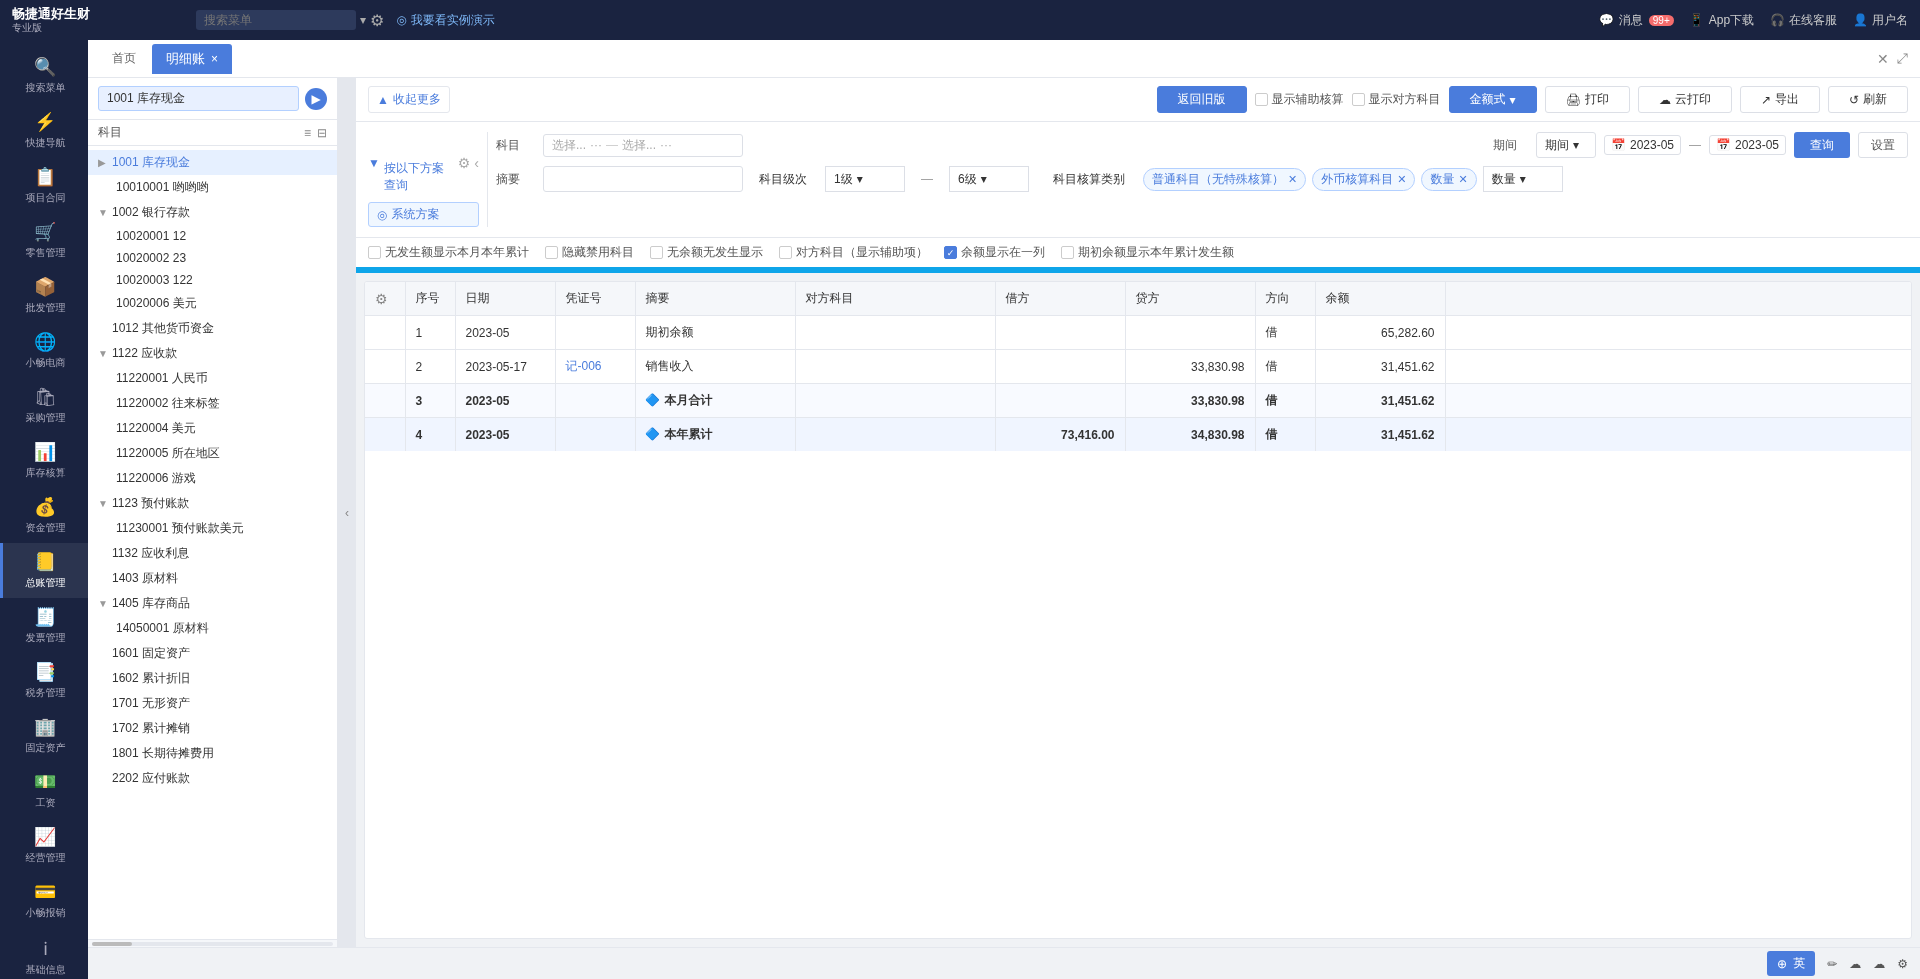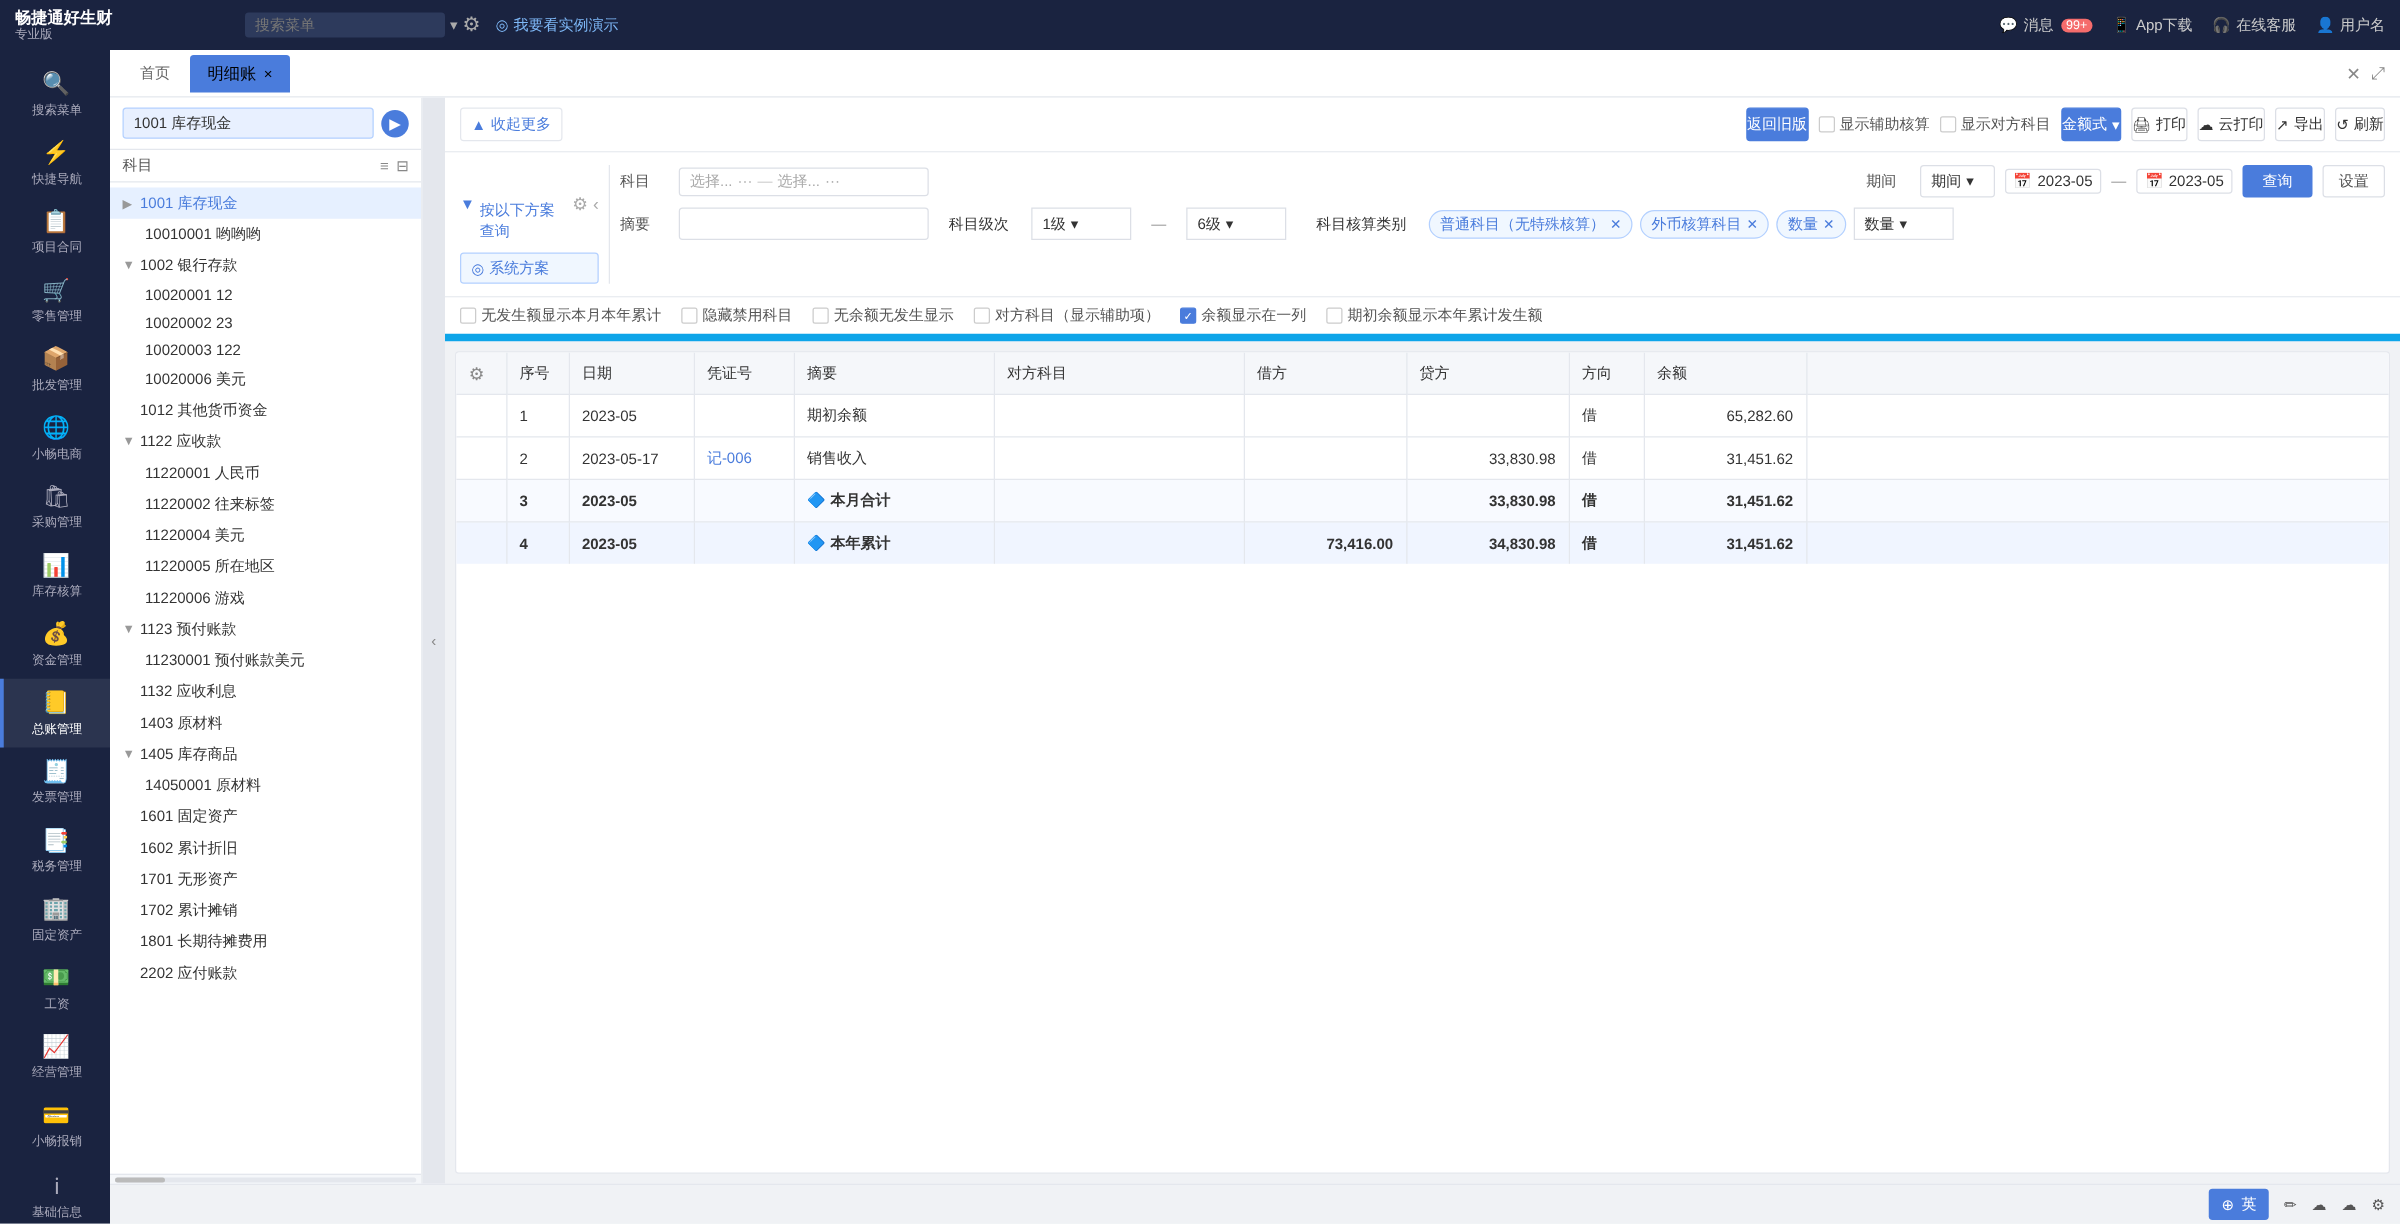--- a/index.html
+++ b/index.html
@@ -20,21 +20,21 @@
     .sidebar-item { width: 100%; display: flex; flex-direction: column; align-items: center; padding: 8px 4px; color: #aab; font-size: 11px; cursor: pointer; border-left: 3px solid transparent; }
     .sidebar-item.active { color: #fff; background: rgba(255,255,255,0.08); border-left: 3px solid #4a7cdc; }
     .sidebar-item .icon { font-size: 18px; margin-bottom: 3px; }
 
     
     .main { flex: 1; display: flex; flex-direction: column; background: #f0f2f5; overflow: hidden; }
 
     
     .tab-bar { display: flex; align-items: center; background: #fff; border-bottom: 1px solid #e4e7ed; padding: 0 12px; height: 38px; gap: 4px; }
     .tab { display: flex; align-items: center; padding: 6px 14px; border-radius: 3px 3px 0 0; font-size: 13px; cursor: pointer; color: #666; gap: 6px; }
-    .tab.active { background: #4a7cdc; color: #000000; }
+    .tab.active { background: #4a7cdc; color: #ffffff; }
     .tab .close { font-size: 12px; cursor: pointer; }
     .tab-home { color: #666; padding: 6px 12px; cursor: pointer; }
     .tab-bar-right { margin-left: auto; display: flex; align-items: center; gap: 8px; }
 
     
     .content { flex: 1; display: flex; overflow: hidden; }
 
     
     .account-tree { width: 250px; background: #fff; border-right: 1px solid #e4e7ed; display: flex; flex-direction: column; flex-shrink: 0; overflow: hidden; }
     .account-tree-header { display: flex; align-items: center; padding: 8px 10px; border-bottom: 1px solid #e4e7ed; gap: 6px; }
@@ -46,21 +46,21 @@
     .tree-item .arrow { width: 12px; font-size: 10px; color: #999; margin-right: 2px; }
     .tree-item-child { padding-left: 28px; }
     .selected-arrow { width: 22px; height: 22px; background: #4a7cdc; border-radius: 50%; display: flex; align-items: center; justify-content: center; color: #fff; font-size: 12px; margin-left: auto; }
 
     
     .right-panel { flex: 1; display: flex; flex-direction: column; overflow: hidden; }
 
     
     .toolbar { display: flex; align-items: center; padding: 8px 12px; background: #fff; border-bottom: 1px solid #e4e7ed; gap: 8px; flex-wrap: wrap; }
     .toolbar-left { display: flex; align-items: center; gap: 8px; }
-    .btn { padding: 4px 0; border-radius: 3px; font-size: 12px; cursor: pointer; border: 1px solid transparent; display: flex; align-items: center; gap: 4px; }
+    .btn { padding: 4px 20px; border-radius: 3px; font-size: 12px; cursor: pointer; border: 1px solid transparent; display: flex; align-items: center; gap: 4px; }
     .btn-primary { background: #4a7cdc; color: #fff; border-color: #4a7cdc; }
     .btn-outline { background: #fff; color: #333; border-color: #dcdfe6; }
     .btn-dropdown { background: #4a7cdc; color: #fff; border-color: #4a7cdc; display: flex; align-items: center; gap: 4px; }
     .toolbar-right { margin-left: auto; display: flex; align-items: center; gap: 8px; }
     .checkbox-item { display: flex; align-items: center; gap: 4px; font-size: 12px; color: #555; cursor: pointer; }
     .expand-btn { display: flex; align-items: center; gap: 4px; color: #4a7cdc; font-size: 12px; cursor: pointer; padding: 4px 8px; border: 1px solid #e4e7ed; border-radius: 3px; background: #fff; }
 
     
     .filter-area { background: #fff; border-bottom: 1px solid #e4e7ed; padding: 10px 12px; }
     .filter-row { display: flex; align-items: center; gap: 12px; margin-bottom: 8px; }

